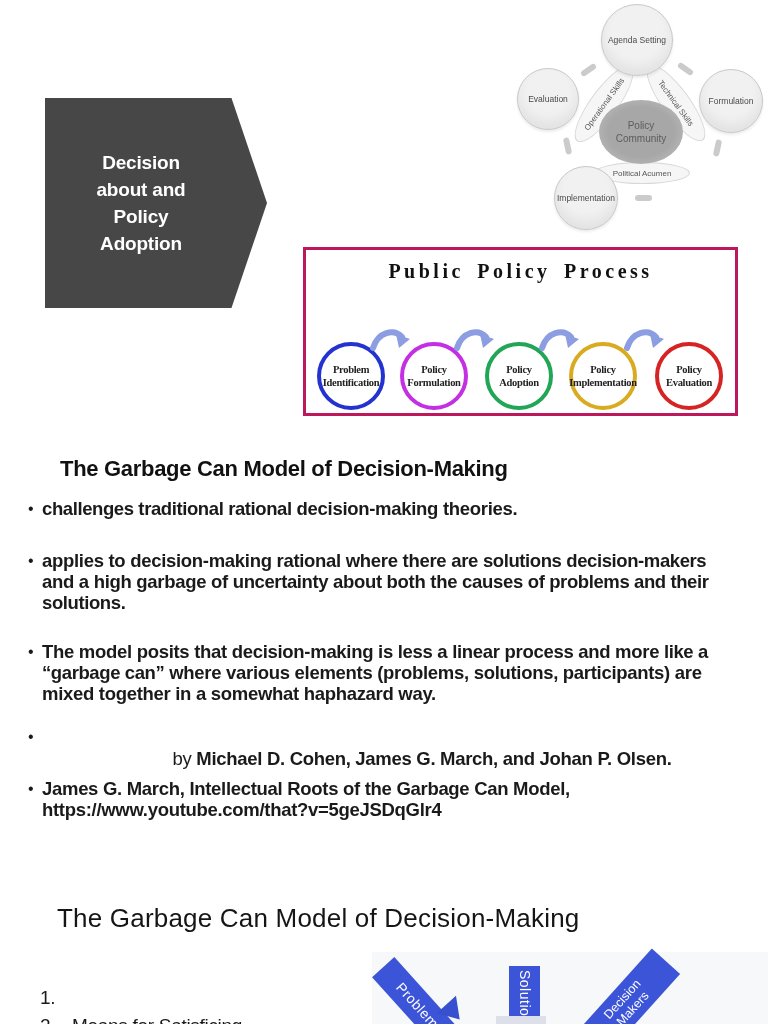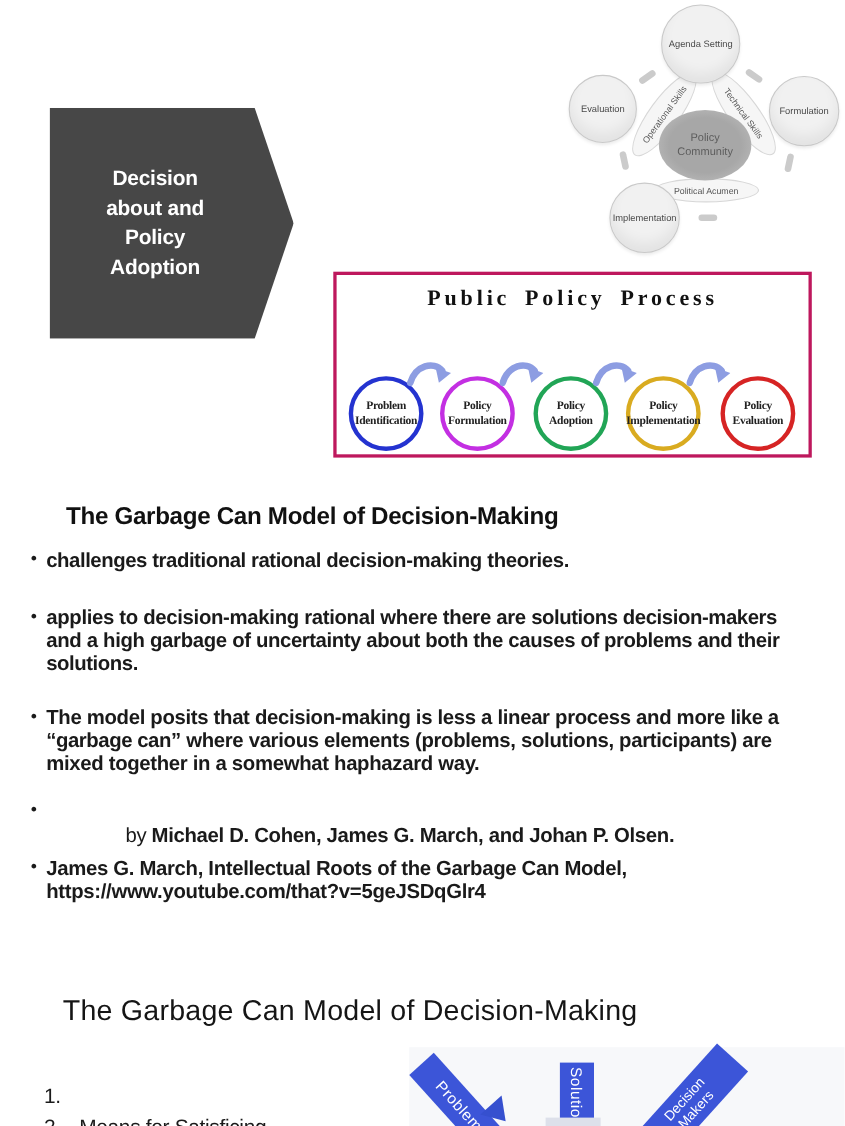--- a/index.html
+++ b/index.html
@@ -40,21 +40,21 @@
   .pp-arrow { position:absolute; top:76px; }
 
   
   .h2-bold { position:absolute; left:60px; top:456px; font-size:22px; font-weight:bold; color:#111; letter-spacing:-0.3px; }
   .bullets { position:absolute; left:28px; top:498px; width:702px; font-size:18.5px; line-height:21px; color:#1a1a1a; letter-spacing:-0.3px; }
   .bullet { display:flex; }
   .bullet .dot { width:14px; flex:0 0 14px; font-size:16px; }
   .bullet .btxt { flex:1;font-weight:bold; }
   .bullet .btxt b { letter-spacing:-0.4px; }
   .mt1 { margin-top:31px; } .mt2 { margin-top:28px; } .mt3 { margin-top:22px; } .mt4 { margin-top:1px; } .mt5 { margin-top:9px; }
-  .byline { padding-left:86px; }
+  .byline { padding-left:86px;text-align:center; }
 
   
   .h3-light { position:absolute; left:57px; top:903px; font-size:26px; font-weight:normal; color:#151515; letter-spacing:0.2px; }
   .num-list { position:absolute; left:40px; top:987px; width:340px; font-size:19px; color:#1a1a1a; letter-spacing:-0.3px; }
   .num-item { display:flex; height:28px; align-items:flex-start; }
   .num-item .num { width:32px; flex:0 0 32px; }
   .gc-graphic-bg { position:absolute; left:372px; top:952px; width:396px; height:72px; background:#f7f8fa; }
   .gc-banner { position:absolute; display:flex; align-items:center; justify-content:center; color:#fff; }
   .gc-banner.problems { left:365px; top:993px; width:110px; height:30px; transform:rotate(48deg); font-size:14px; letter-spacing:0.5px; }
   .gc-arrowhead { position:absolute; left:443px; top:999px; width:0; height:0;

